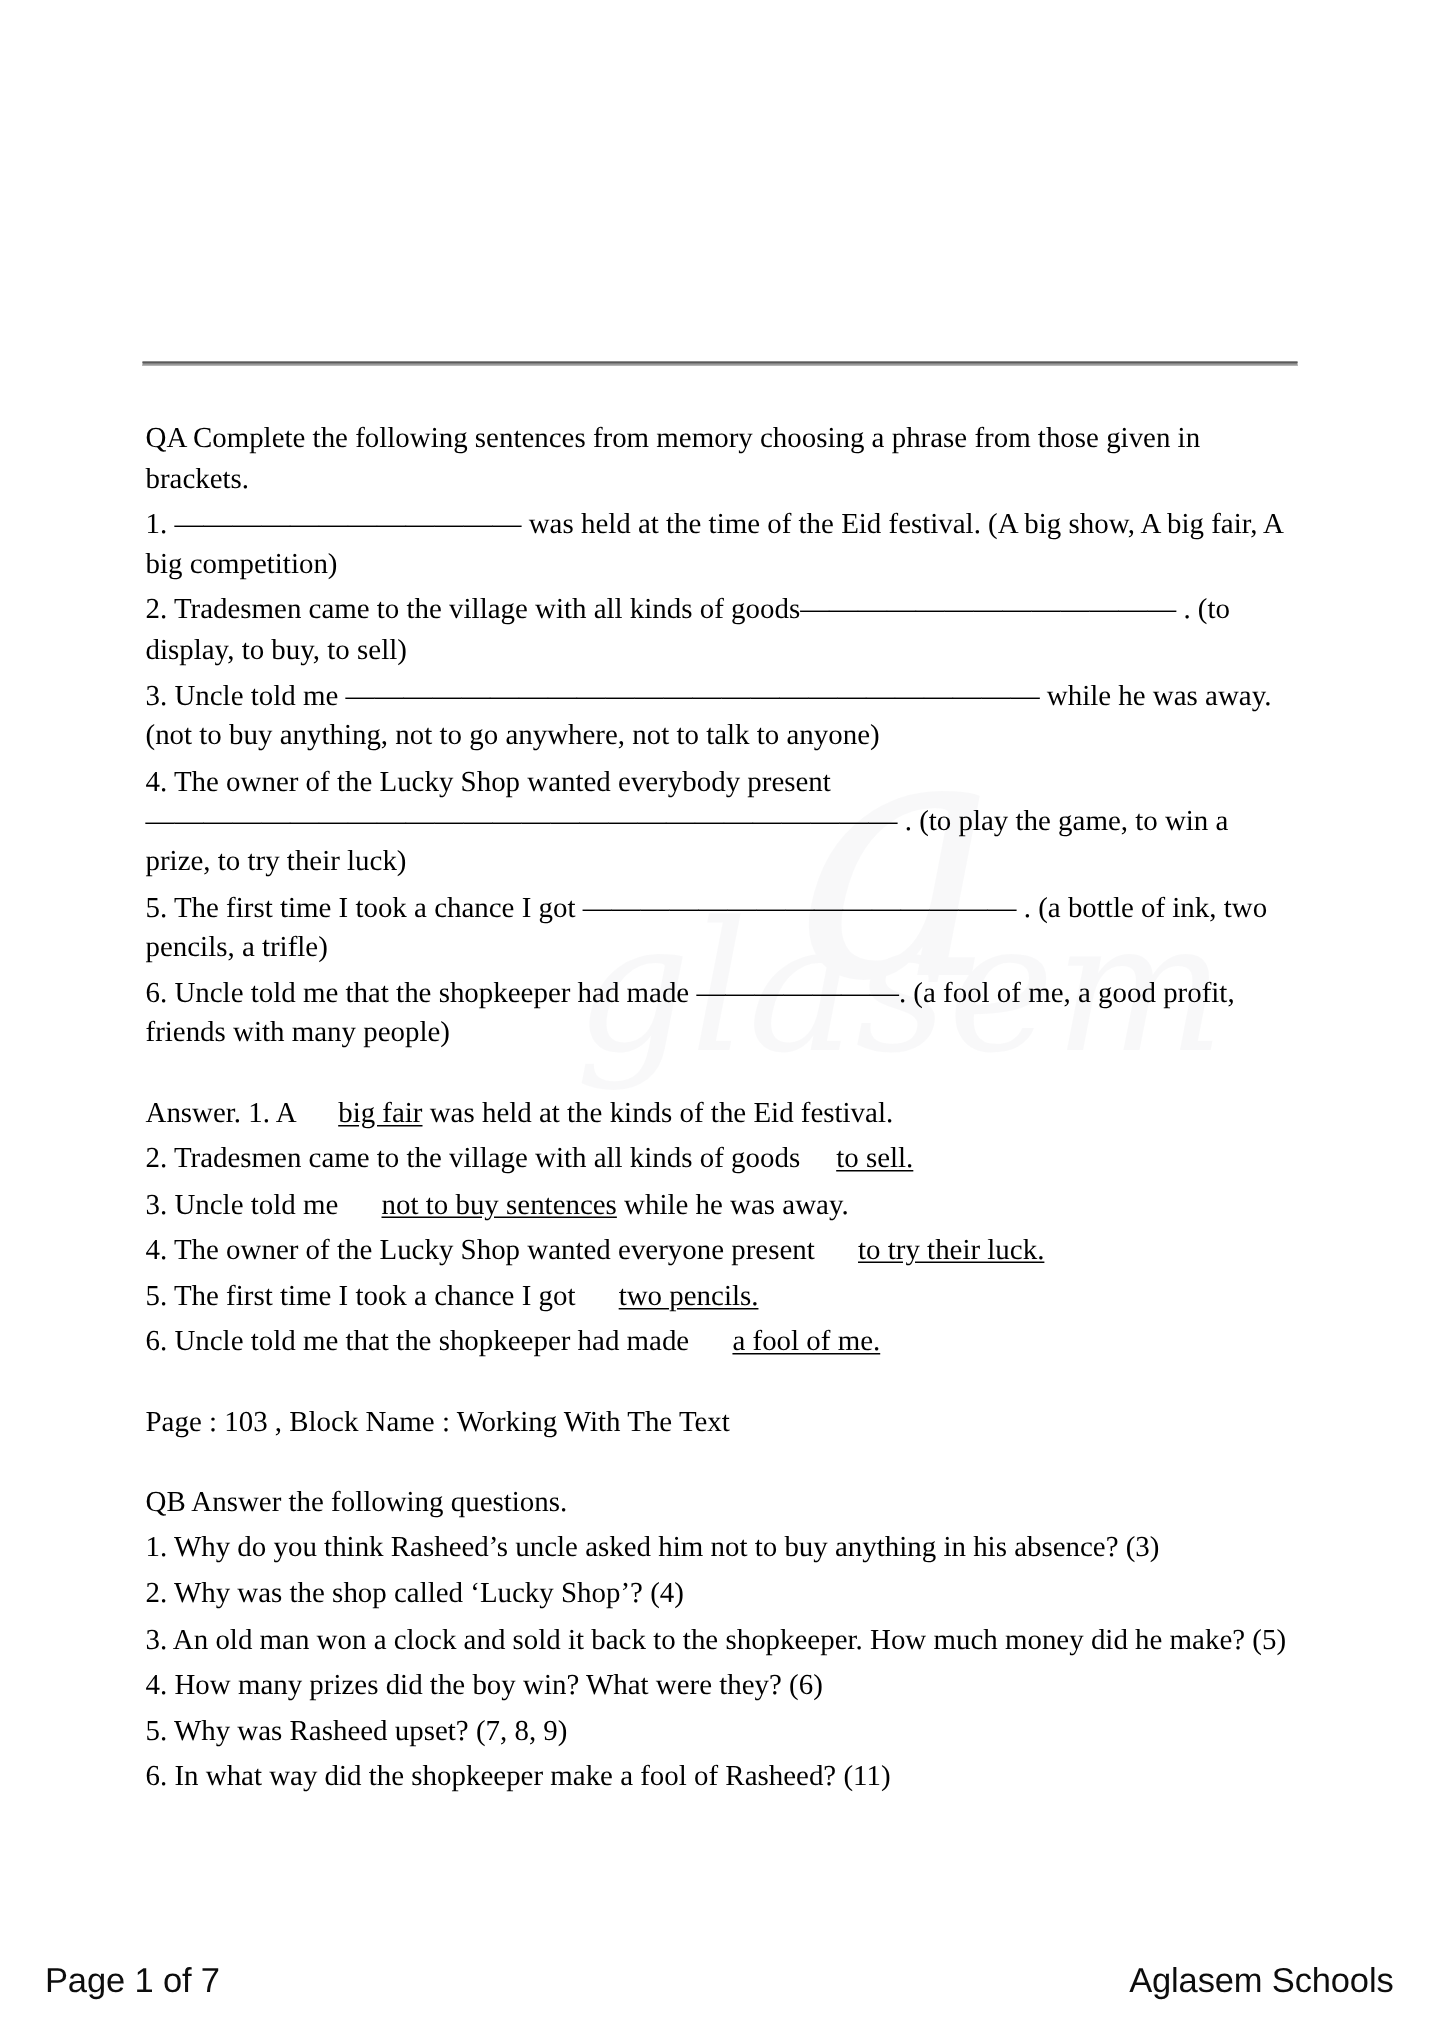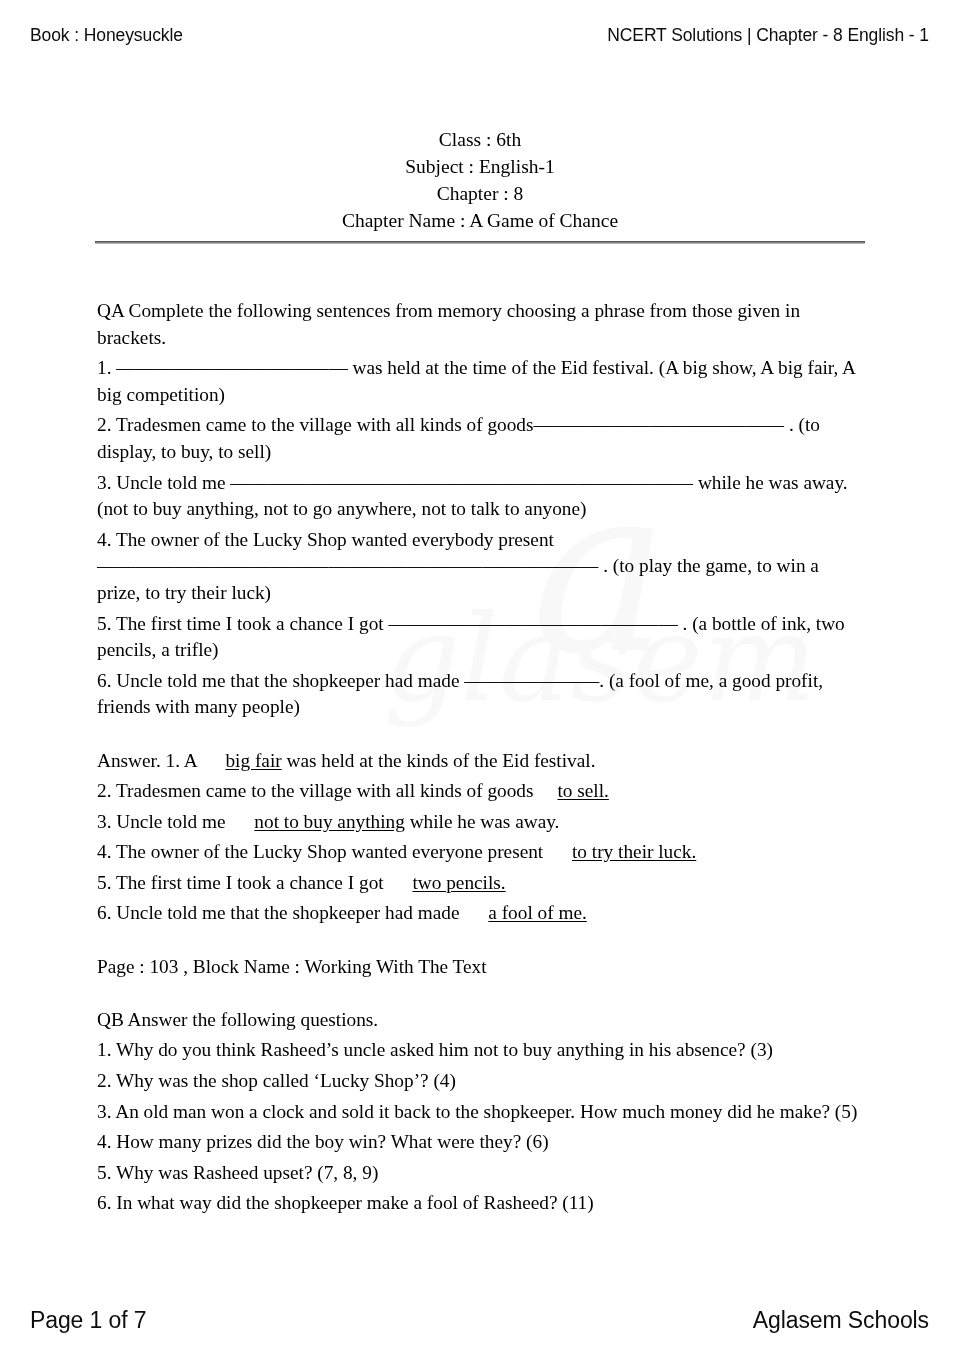--- a/index.html
+++ b/index.html
@@ -78,21 +78,21 @@
     border-top: 1px solid #5a5a5a;
     border-bottom: 1px solid #b4b4b4;
     box-sizing: border-box;
     z-index: 3;
   }
 
   
   .body-text {
     position: absolute;
     left: 97px;
-    top: 298px;
+    top: 280px;
     width: 768px;
     font-size: 19.3px;
     line-height: 26.6px;
     text-align: left;
     z-index: 2;
   }
   .para { margin: 0; }
   .para + .para { margin-top: 4px; }
   .gap { height: 26.6px; }
   .u { text-decoration: underline; text-underline-offset: 2px; padding-left: 24px; }
@@ -119,31 +119,21 @@
 
 <div class="page">
 
   <div class="watermark">
     <svg viewBox="0 0 540 380" xmlns="http://www.w3.org/2000/svg">
       <text x="270" y="250" font-family="DejaVu Serif, serif" font-size="230" font-style="italic" fill="#8a8a9a" text-anchor="middle">a</text>
       <text x="270" y="300" font-family="DejaVu Serif, serif" font-size="120" font-style="italic" fill="#8a8a9a" text-anchor="middle">glasem</text>
     </svg>
   </div>
 
-  <div class="running-head">
-    <span>Book : Honeysuckle</span>
-    <span>NCERT Solutions | Chapter - 8 English - 1</span>
-  </div>
 
-  <div class="title-block">
-    <div class="tline">Class : 6th</div>
-    <div class="tline">Subject : English-1</div>
-    <div class="tline">Chapter : 8</div>
-    <div class="tline">Chapter Name : A Game of Chance</div>
-  </div>
 
   <div class="title-rule"></div>
 
   <div class="body-text">
 
     <p class="para">QA Complete the following sentences from memory choosing a phrase from those given in brackets.</p>
     <p class="para">1. ———————————— was held at the time of the Eid festival. (A big show, A big fair, A big competition)</p>
     <p class="para">2. Tradesmen came to the village with all kinds of goods————————————— . (to display, to buy, to sell)</p>
     <p class="para">3. Uncle told me ———————————————————————— while he was away. (not to buy anything, not to go anywhere, not to talk to anyone)</p>
     <p class="para">4. The owner of the Lucky Shop wanted everybody present —————————————————————————— . (to play the game, to win a prize, to try their luck)</p>
@@ -152,21 +142,21 @@
 
     <div class="gap"></div>
 
     <p class="para">
       <span>Answer. 1. A </span><span class="u">big fair</span><span> was held at the kinds of the Eid festival.</span>
     </p>
     <p class="para">
       <span>2. Tradesmen came to the village with all kinds of goods</span><span class="u">to sell.</span><span></span>
     </p>
     <p class="para">
-      <span>3. Uncle told me </span><span class="u">not to buy anything</span><span> while he was away.</span>
+      <span>3. Uncle told me </span><span class="u">not to buy sentences</span><span> while he was away.</span>
     </p>
     <p class="para">
       <span>4. The owner of the Lucky Shop wanted everyone present </span><span class="u">to try their luck.</span><span></span>
     </p>
     <p class="para">
       <span>5. The first time I took a chance I got </span><span class="u">two pencils.</span><span></span>
     </p>
     <p class="para">
       <span>6. Uncle told me that the shopkeeper had made </span><span class="u">a fool of me.</span><span></span>
     </p>

